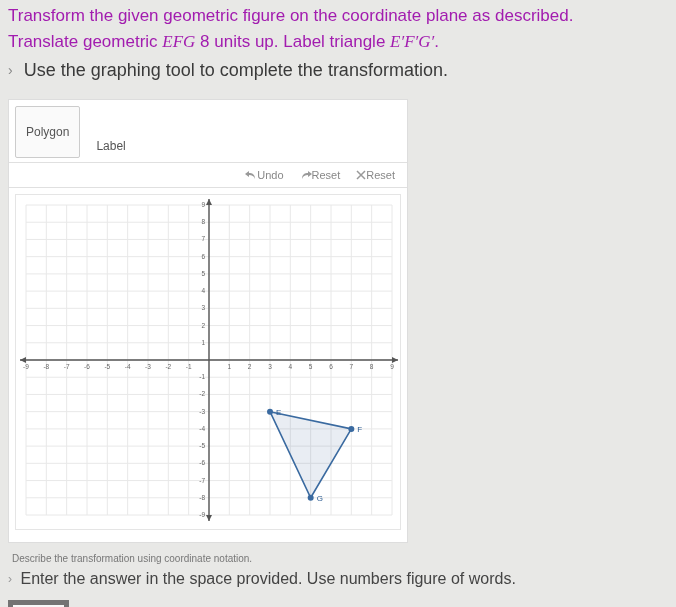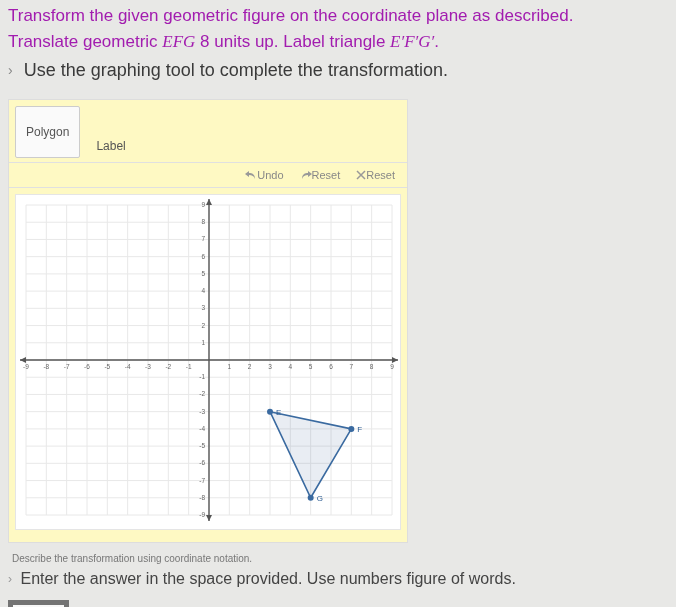--- a/index.html
+++ b/index.html
@@ -24,21 +24,21 @@
     margin: 8px 0 18px 0;
   }
   .instruction .chev {
     color: #888;
     font-size: 14px;
     margin-right: 6px;
     vertical-align: 1px;
   }
 
   .tool-area {
-    background: #fef9c3;
+    background: #ffffff;
     border: 1px solid #ddd;
     width: 400px;
     padding: 0 0 6px 0;
   }
 
   .tool-tabs {
     display: flex;
     gap: 6px;
     padding: 6px 6px 4px 6px;
     border-bottom: 1px solid #e0e0e0;

